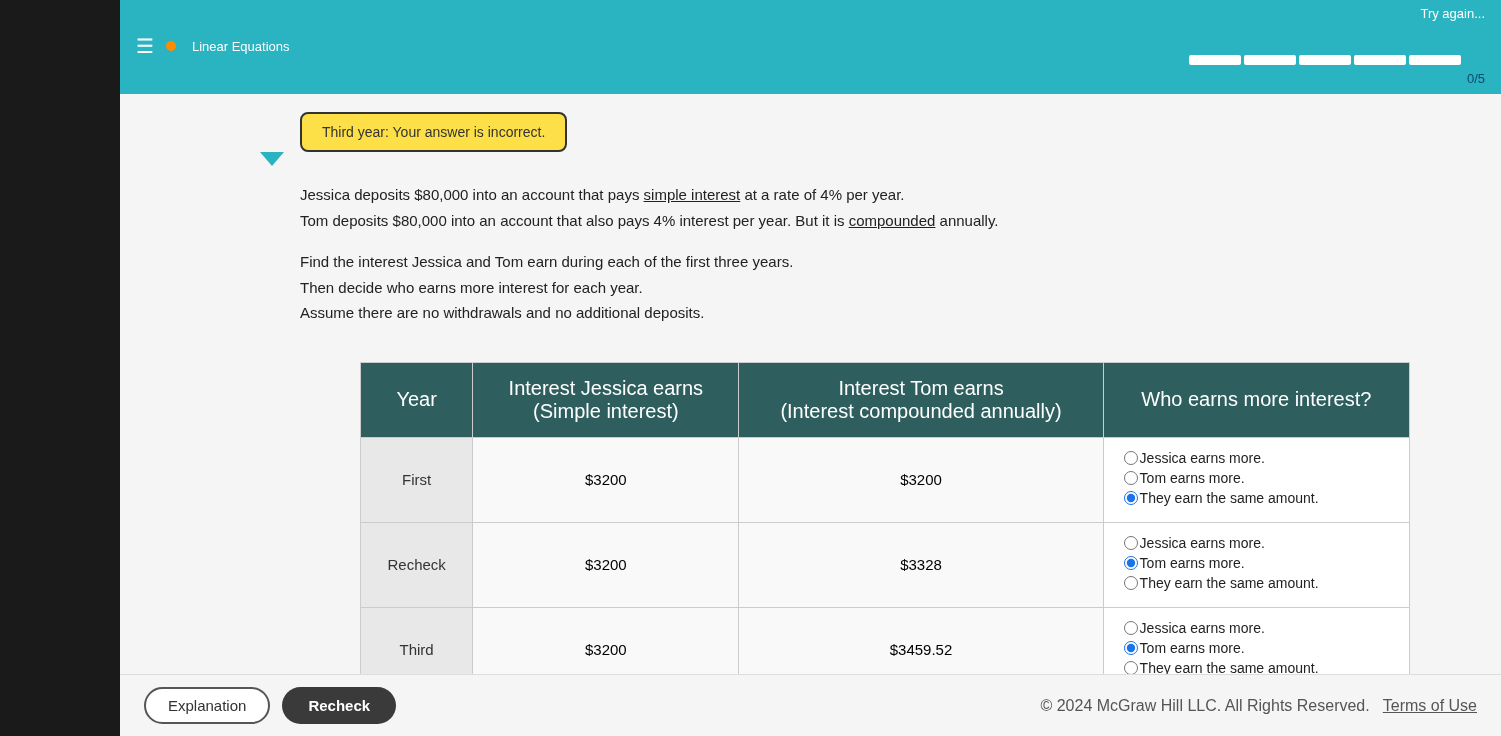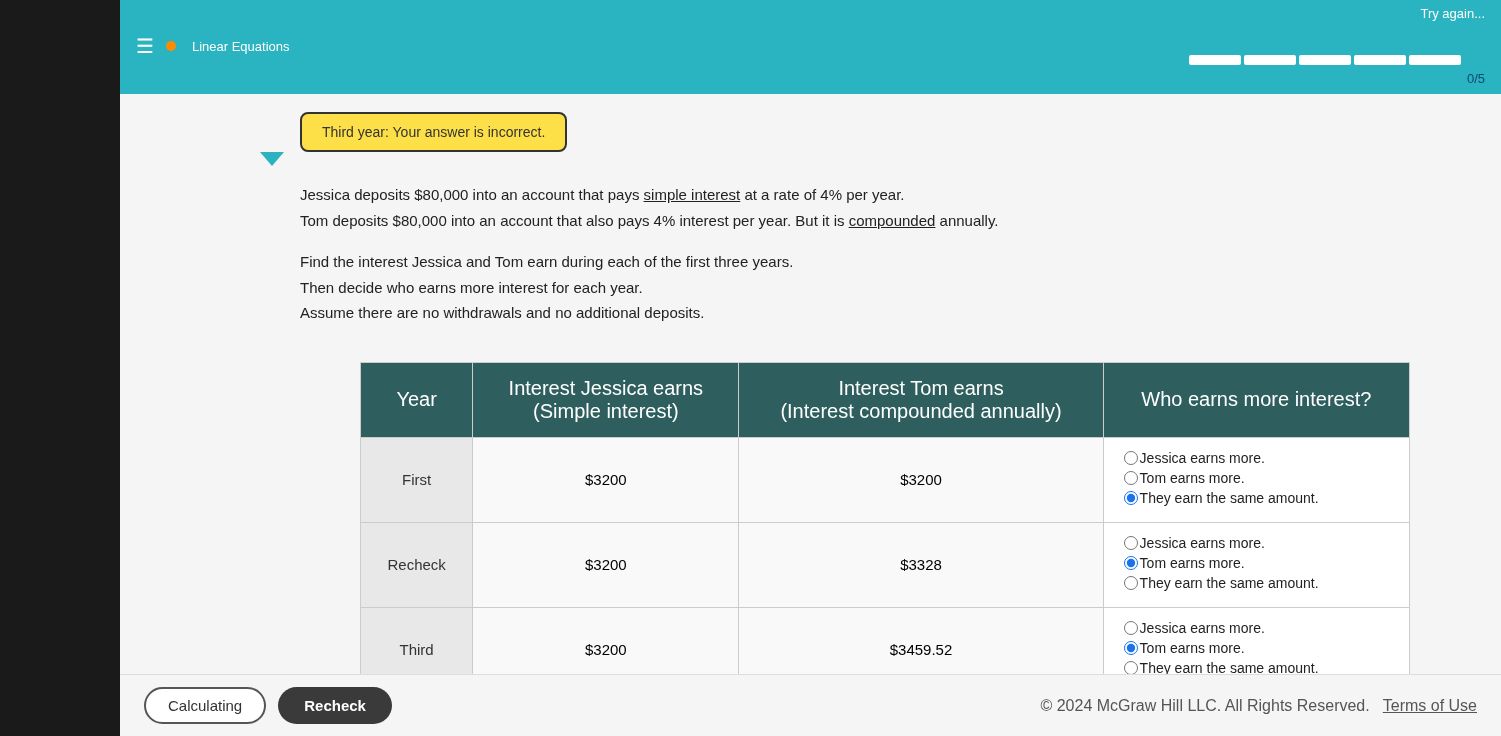--- a/index.html
+++ b/index.html
@@ -364,21 +364,21 @@
               </label>
             </td>
           </tr>
         </tbody>
       </table>
     </div>
   </div>
 
   <div class="bottom-bar">
     <div class="bottom-left">
-      <button class="explanation-btn">Calculating</button>
+      <button class="explanation-btn">Explanation</button>
       <button class="recheck-btn">Recheck</button>
     </div>
     <div class="bottom-right">
       <span>© 2024 McGraw Hill LLC. All Rights Reserved.</span>
       &nbsp;
       <a href="#">Terms of Use</a>
     </div>
   </div>
 </div>
 

